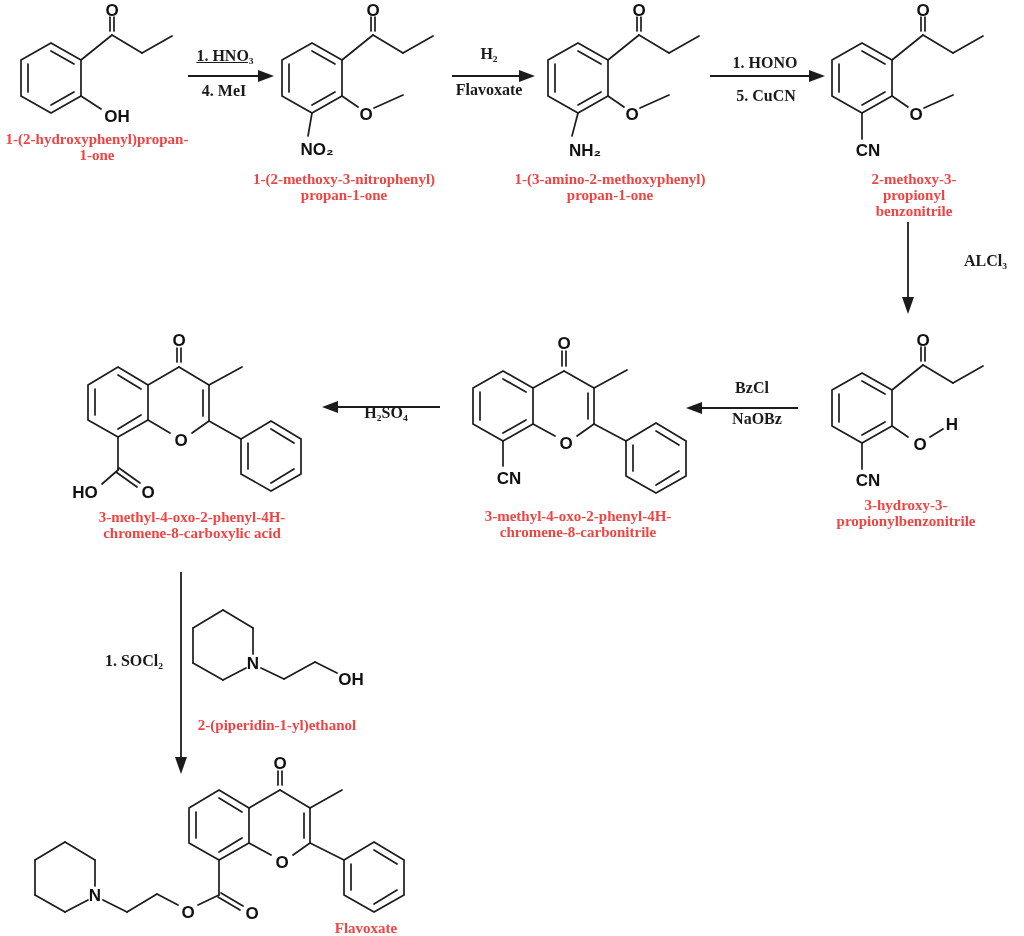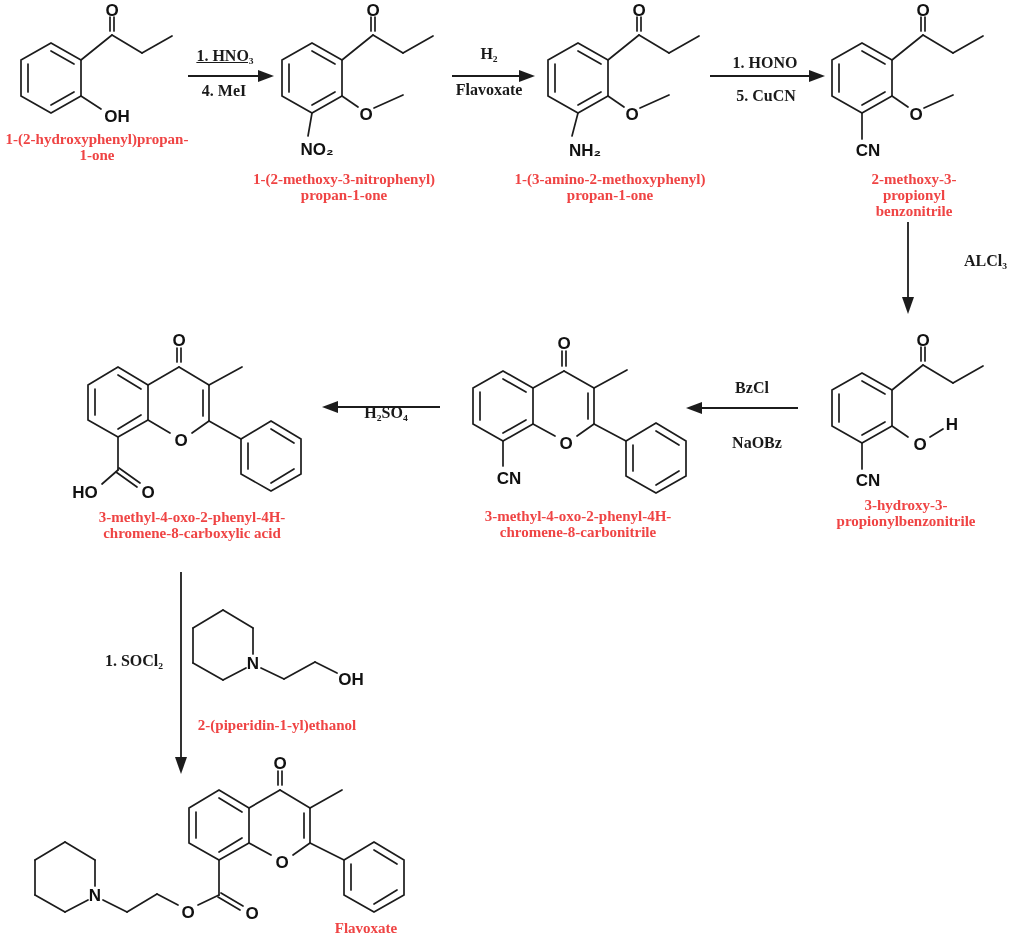--- a/index.html
+++ b/index.html
@@ -264,21 +264,21 @@
 </svg>
 
 <div class="reagent" style="left:225px;top:47px;text-decoration:underline;">1. HNO₃</div>
 <div class="reagent" style="left:224px;top:82px;">4. MeI</div>
 <div class="reagent" style="left:489px;top:45px;">H₂</div>
 <div class="reagent" style="left:489px;top:81px;">Flavoxate</div>
 <div class="reagent" style="left:765px;top:54px;">1. HONO</div>
 <div class="reagent" style="left:766px;top:87px;">5. CuCN</div>
 <div class="reagent left-anchor" style="left:964px;top:252px;">ALCl₃</div>
 <div class="reagent" style="left:752px;top:379px;">BzCl</div>
-<div class="reagent" style="left:757px;top:410px;margin-top:24px;">NaOBz</div>
+<div class="reagent" style="left:757px;top:410px;">NaOBz</div>
 <div class="reagent" style="left:386px;top:384px;margin-top:20px;">H₂SO₄</div>
 <div class="reagent" style="left:134px;top:652px;">1. SOCl₂</div>
 
 <div class="caption" style="left:97px;top:131px;">1-(2-hydroxyphenyl)propan-
 1-one</div>
 <div class="caption" style="left:344px;top:171px;">1-(2-methoxy-3-nitrophenyl)
 propan-1-one</div>
 <div class="caption" style="left:610px;top:171px;">1-(3-amino-2-methoxyphenyl)
 propan-1-one</div>
 <div class="caption" style="left:914px;top:171px;">2-methoxy-3-propionyl

